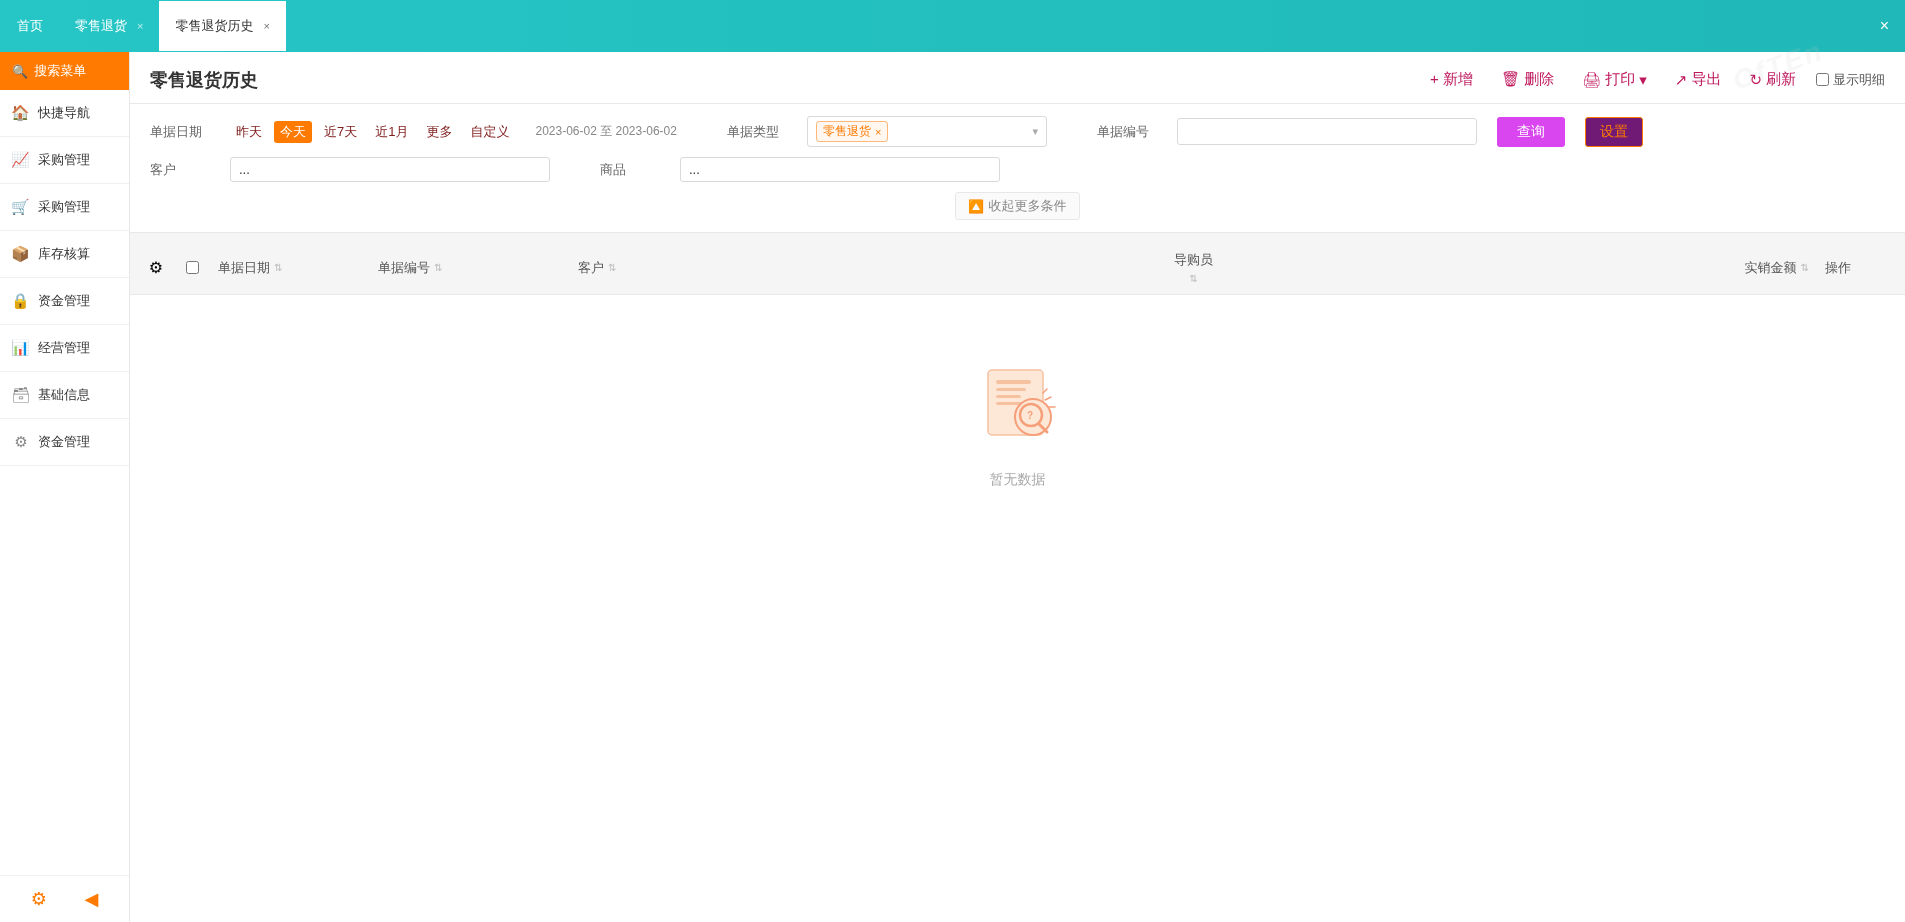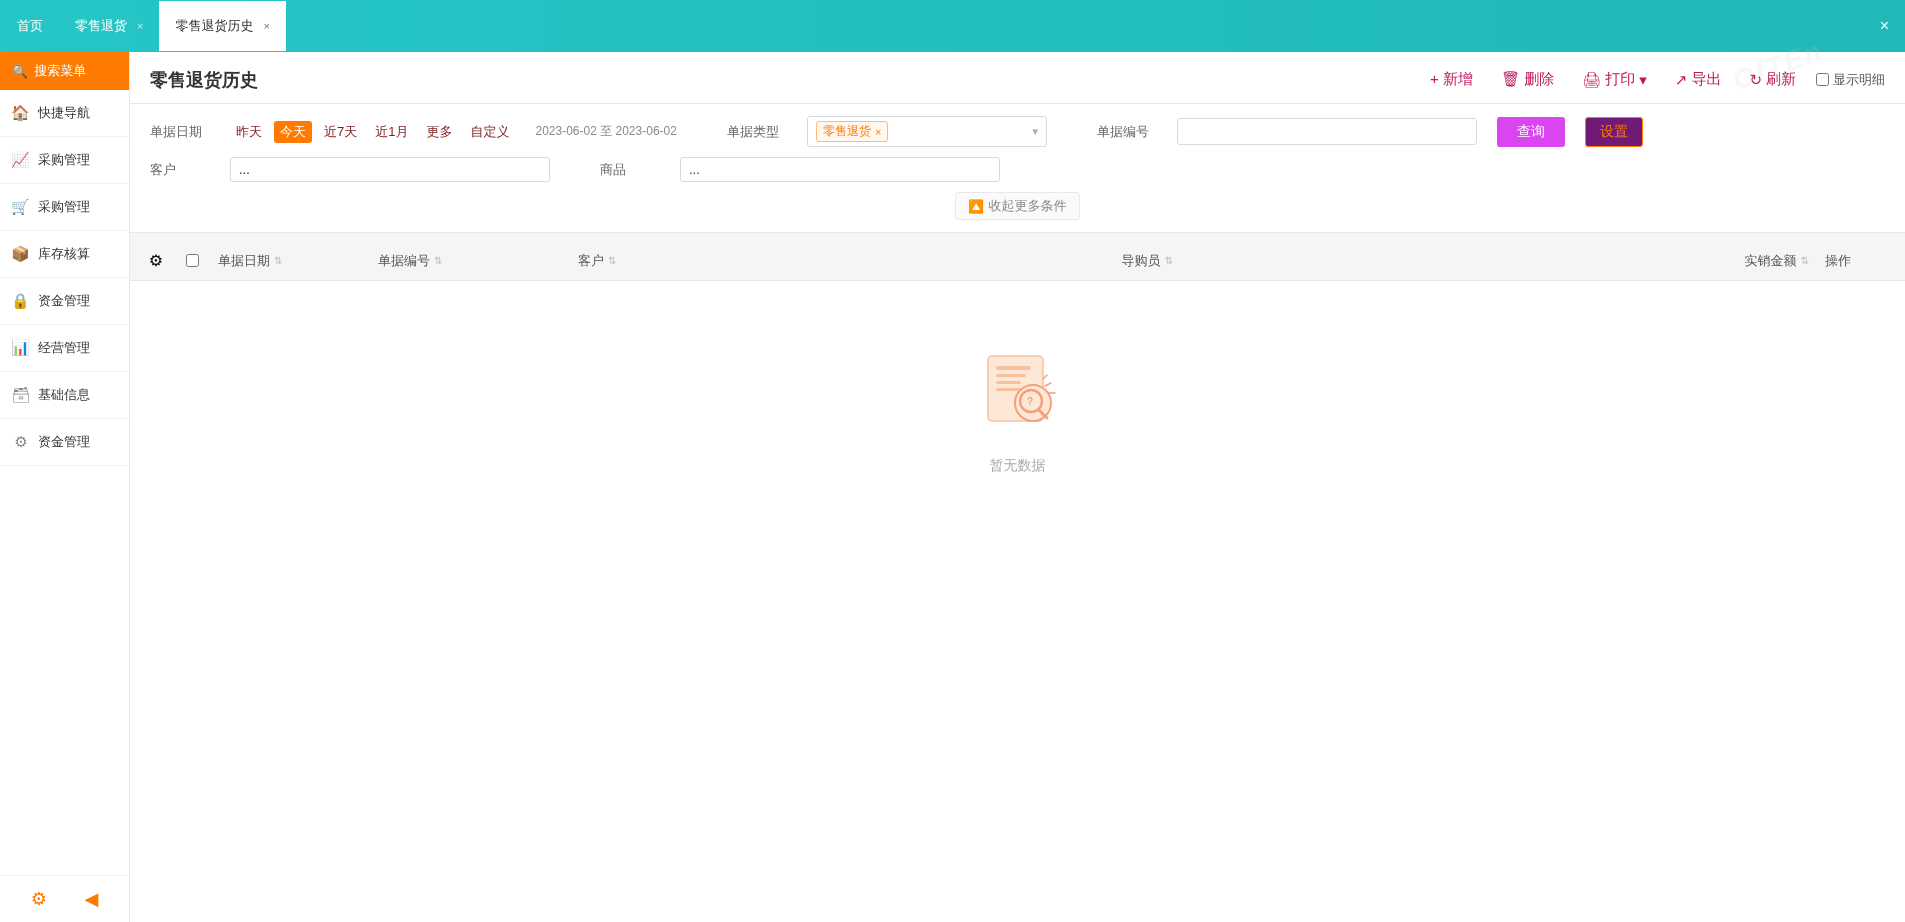--- a/index.html
+++ b/index.html
@@ -292,21 +292,21 @@
       padding: 10px 8px;
       cursor: pointer;
       white-space: nowrap;
     }
     .th-cell .sort-icon { font-size: 10px; color: #bbb; }
     .th-settings { width: 36px; display: flex; align-items: center; justify-content: center; }
     .th-checkbox { width: 36px; display: flex; align-items: center; justify-content: center; }
     .th-date { width: 160px; }
     .th-bill-no { width: 200px; }
     .th-customer { flex: 1; }
-    .th-guide { width: 160px; }
+    .th-guide { width: 160px; flex-direction: column; }
     .th-amount { width: 140px; text-align: right; }
     .th-action { width: 80px; }
 
     
     .empty-state {
       display: flex;
       flex-direction: column;
       align-items: center;
       justify-content: center;
       flex: 1;

